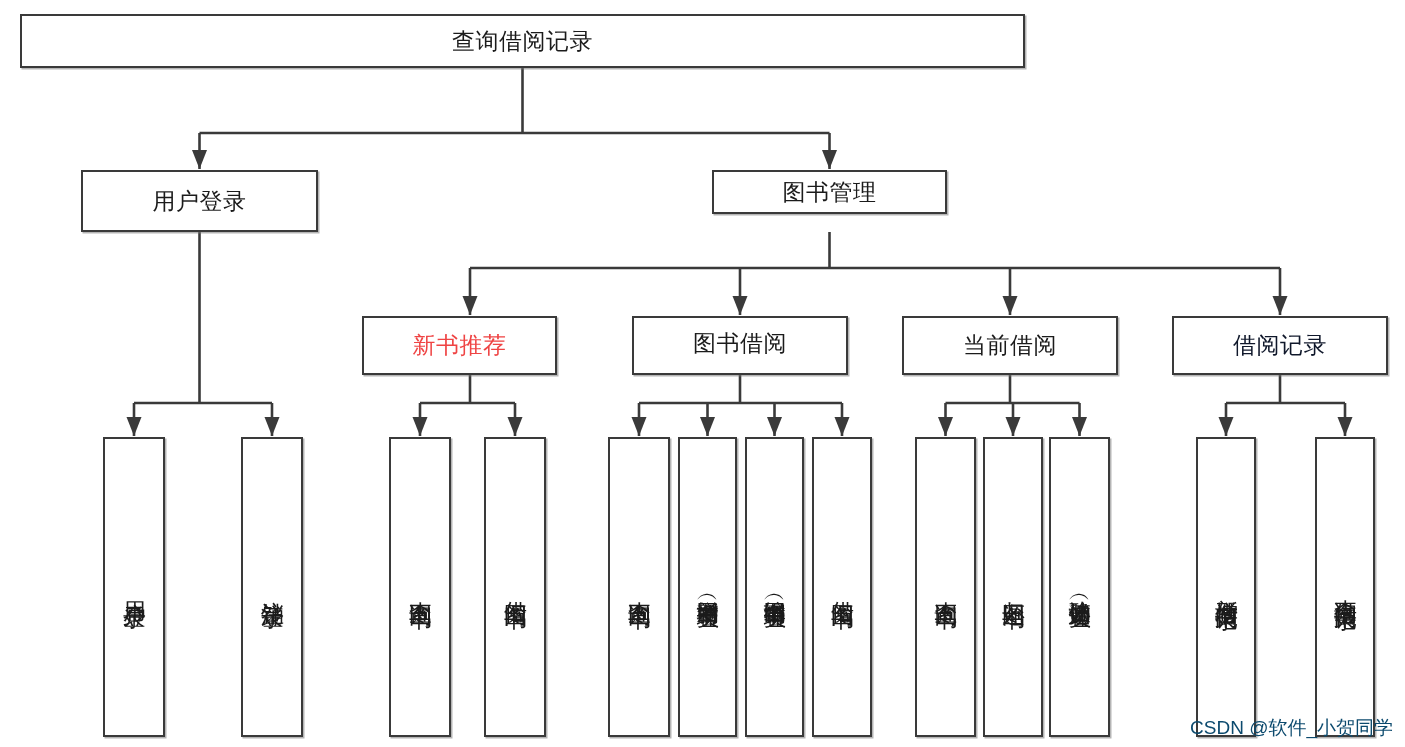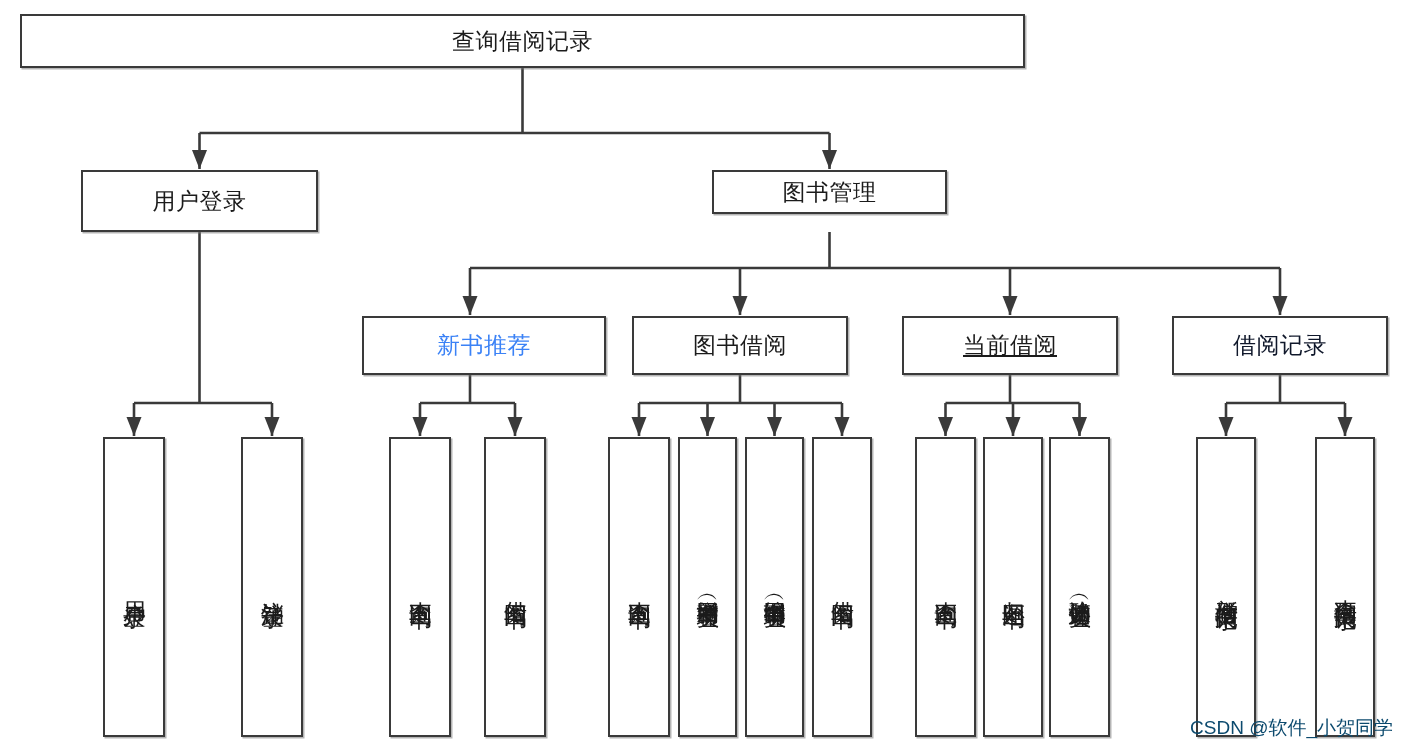--- a/index.html
+++ b/index.html
@@ -132,27 +132,27 @@
   <div id="nodes">
       <div class="node horiz" style="left: 20px; top: 14px; width: 1005px; height: 54px; border-color: rgb(58, 58, 58); color: rgb(27, 27, 27);">
         <span class="label">查询借阅记录</span>
       </div>
       <div class="node horiz" style="left: 81px; top: 170px; width: 237px; height: 62px; border-color: rgb(58, 58, 58); color: rgb(27, 27, 27);">
         <span class="label">用户登录</span>
       </div>
       <div class="node horiz" style="left: 712px; top: 170px; width: 235px; height: 44px; border-color: rgb(58, 58, 58); color: rgb(27, 27, 27);">
         <span class="label">图书管理</span>
       </div>
-      <div class="node horiz" style="left: 362px; top: 316px; width: 244px; height: 59px; border-color: rgb(58, 58, 58); color: #3b82f6;">
+      <div class="node horiz" style="left: 362px; top: 316px; width: 195px; height: 59px; border-color: rgb(58, 58, 58); color: #ef4444;">
         <span class="label">新书推荐</span>
       </div>
-      <div class="node horiz" style="left: 632px; top: 316px; width: 216px; height: 59px; border-color: rgb(58, 58, 58); color: rgb(27, 27, 27);">
+      <div class="node horiz" style="left: 632px; top: 316px; width: 216px; height: 59px; border-color: rgb(58, 58, 58); color: rgb(27, 27, 27); font-family: Liberation Mono, monospace;">
         <span class="label">图书借阅</span>
       </div>
-      <div class="node horiz" style="left: 902px; top: 316px; width: 216px; height: 59px; border-color: rgb(58, 58, 58); color: rgb(27, 27, 27); text-decoration: underline;">
+      <div class="node horiz" style="left: 902px; top: 316px; width: 216px; height: 59px; border-color: rgb(58, 58, 58); color: rgb(27, 27, 27);">
         <span class="label">当前借阅</span>
       </div>
       <div class="node horiz" style="left: 1172px; top: 316px; width: 216px; height: 59px; border-color: rgb(58, 58, 58); color: #0f172a;">
         <span class="label">借阅记录</span>
       </div>
       <div class="node vert" style="left: 103px; top: 437px; width: 62px; height: 300px; border-color: rgb(58, 58, 58); color: rgb(27, 27, 27);">
         <span class="label">用户登录</span>
       </div>
       <div class="node vert" style="left: 241px; top: 437px; width: 62px; height: 300px; border-color: rgb(58, 58, 58); color: rgb(27, 27, 27);">
         <span class="label">注销登录</span>

